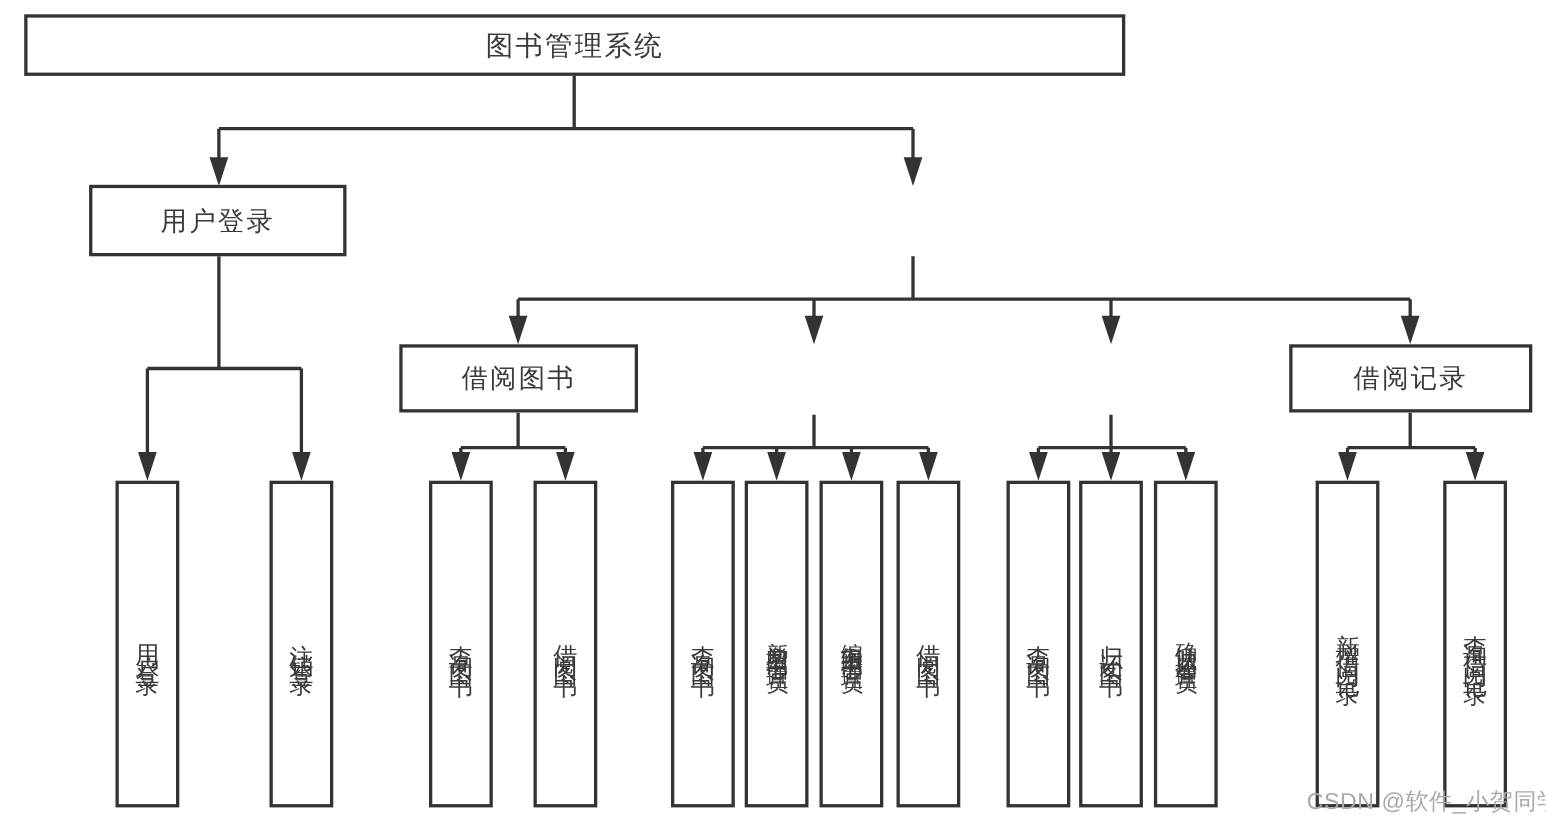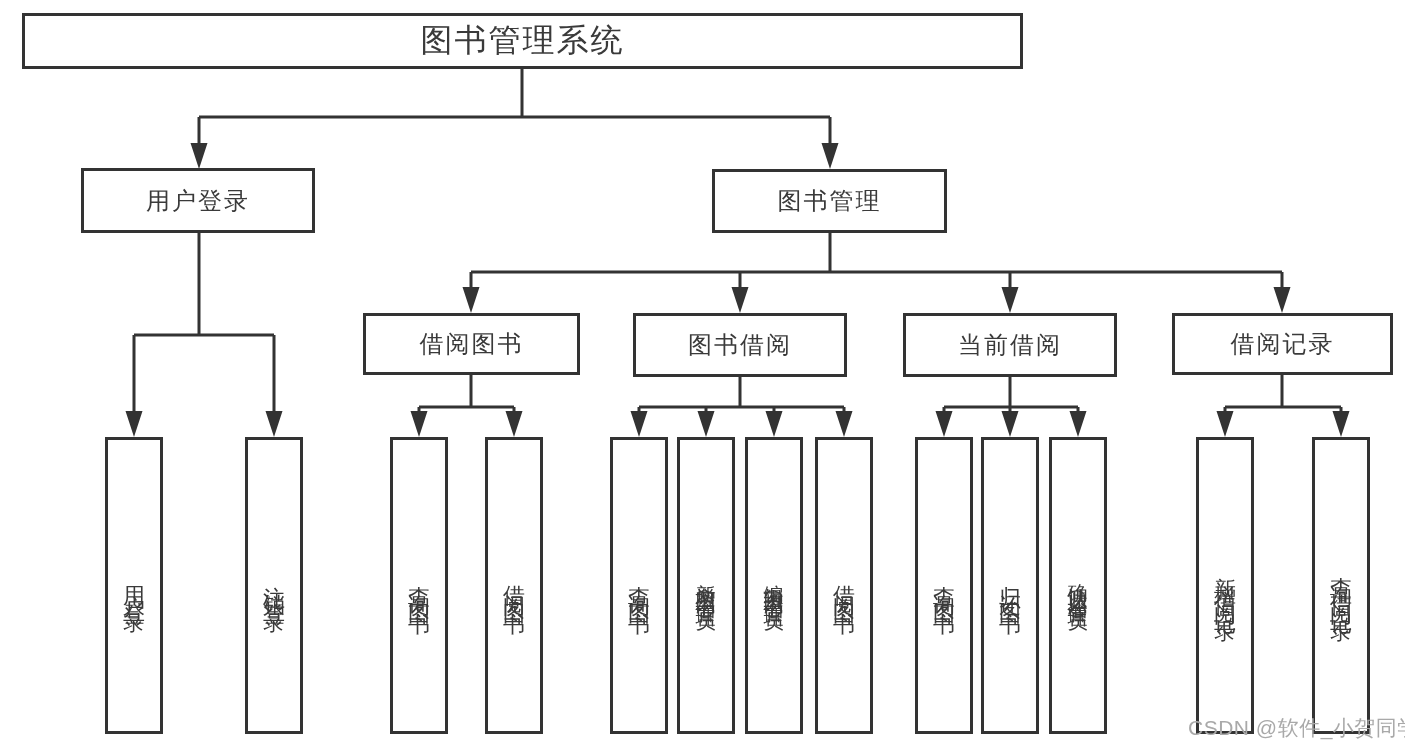--- a/index.html
+++ b/index.html
@@ -21,21 +21,21 @@
   .arrowhead{fill:var(--line);stroke:none;}
   .node{
     position:absolute;
     box-sizing:border-box;
     border:3px solid var(--line);
     background:#fff;
     display:flex;align-items:center;justify-content:center;
     color:var(--text);
   }
   .node span{white-space:nowrap;}
-  .root-node span{font-size:32px;letter-spacing:2px;}
+  .root-node span{font-size:25px;letter-spacing:2px;}
   .branch-node span{font-size:24px;letter-spacing:2px;}
   .leaf{
     position:absolute;
     top:437px;width:58px;height:297px;
     box-sizing:border-box;
     border:3px solid var(--line);
     background:#fff;
     display:flex;align-items:center;justify-content:center;
     color:var(--text);
   }
@@ -96,32 +96,23 @@
     </g>
   </svg>
 
   <div class="node root-node" style="left:22px;top:13px;width:1001px;height:56px">
     <span>图书管理系统</span>
   </div>
 
   <div class="node branch-node" style="left:81px;top:168px;width:234px;height:65px">
     <span>用户登录</span>
   </div>
-  <div class="node branch-node" style="left:712px;top:169px;width:235px;height:64px">
-    <span>图书管理</span>
-  </div>
 
   <div class="node branch-node" style="left:363px;top:313px;width:217px;height:62px">
     <span>借阅图书</span>
-  </div>
-  <div class="node branch-node" style="left:633px;top:313px;width:214px;height:64px">
-    <span>图书借阅</span>
-  </div>
-  <div class="node branch-node" style="left:903px;top:313px;width:214px;height:64px">
-    <span>当前借阅</span>
   </div>
   <div class="node branch-node" style="left:1172px;top:313px;width:221px;height:62px">
     <span>借阅记录</span>
   </div>
 
   <div class="leaf" style="left:105px">
     <span>用户登录</span>
   </div>
   <div class="leaf" style="left:245px">
     <span>注销登录</span>

